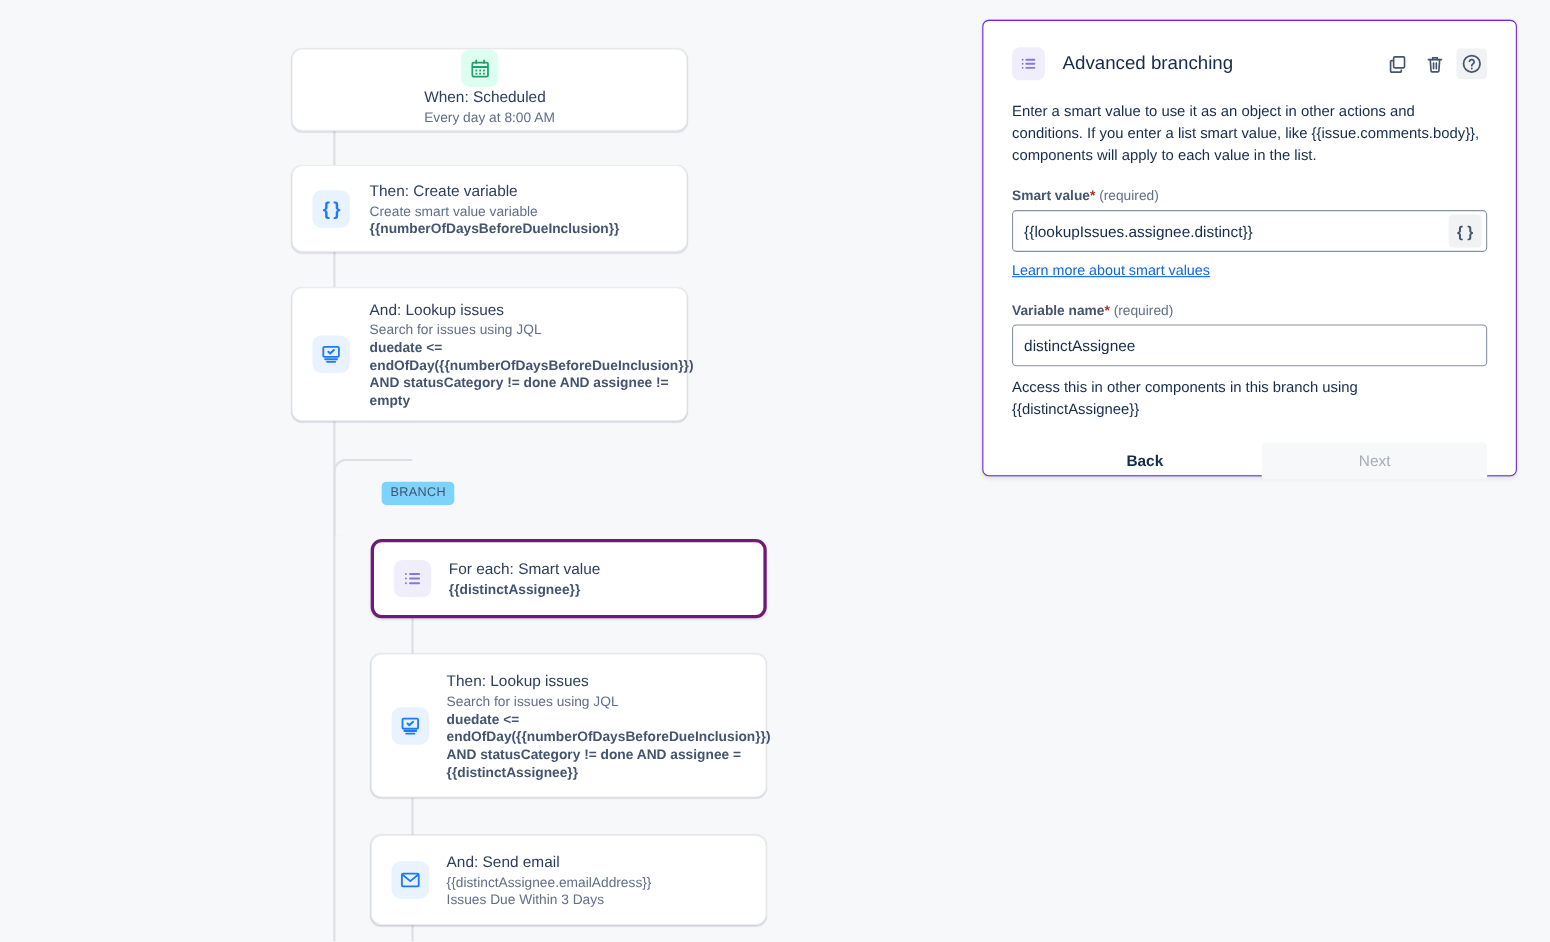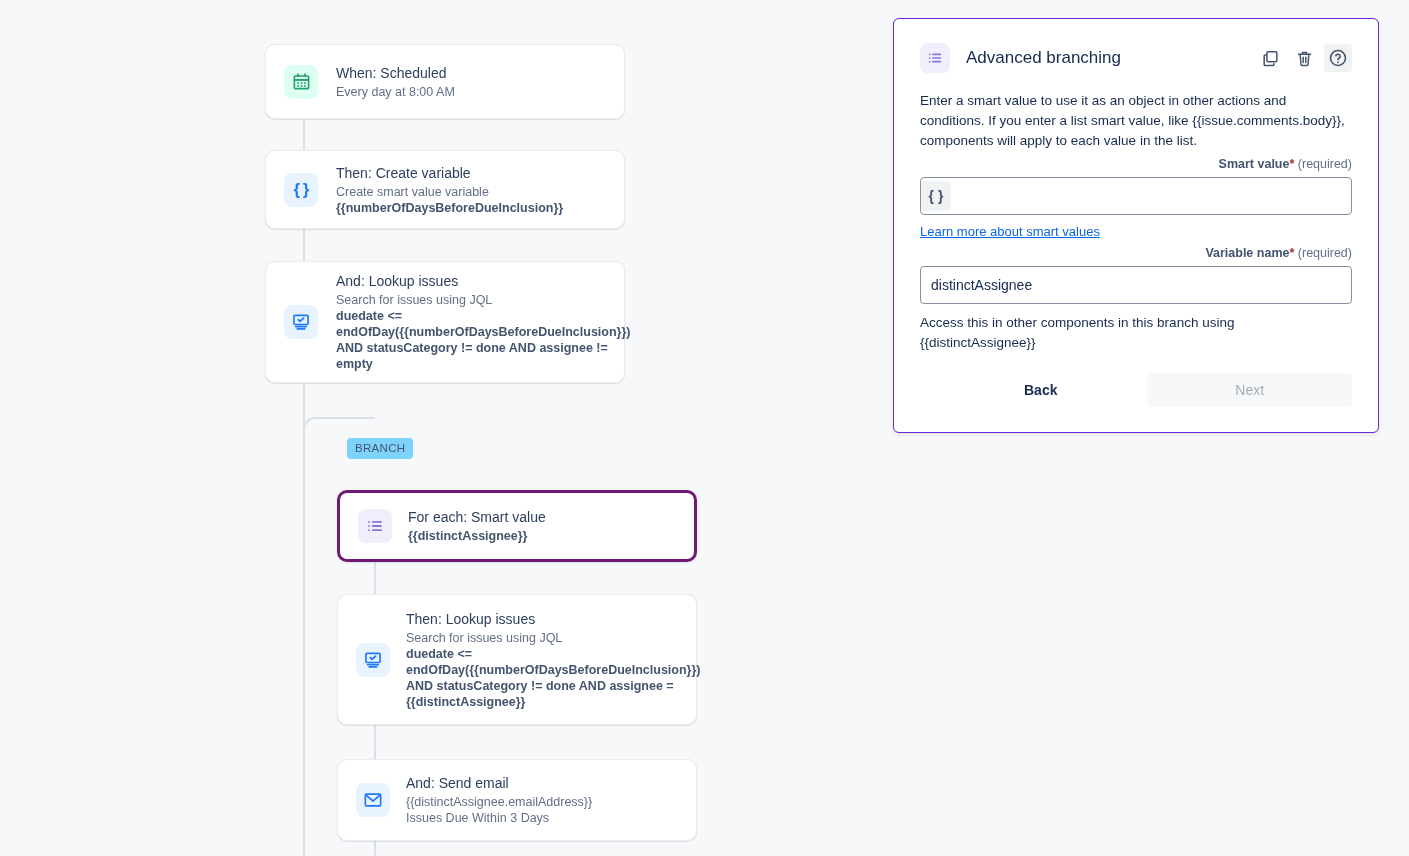--- a/index.html
+++ b/index.html
@@ -124,26 +124,25 @@
   }
   .head-btn.active { background: #f1f2f4; }
 
   .panel-desc {
     margin-top: 16px;
     font-size: 13.5px;
     line-height: 20px;
     color: #172b4d;
   }
   .field-label {
-    margin-top: 5px;
+    margin-top: 19px;
     font-size: 12.5px;
     font-weight: bold;
     color: #44546f;
     line-height: 16px;
-    text-align: right;
   }
   .field-label .req {
     color: #ae2e24;
     font-weight: bold;
   }
   .field-label .reqtxt {
     font-weight: normal;
     color: #626f86;
   }
   .input-wrap {
@@ -230,21 +229,21 @@
 <div id="canvas">
 
   <div class="vline" style="left:303px; top:119px; height:41px;"></div>
   <div class="vline" style="left:303px; top:229px; height:32px;"></div>
   <div class="vline" style="left:303px; top:383px; height:473px;"></div>
   <div class="branch-elbow" style="left:303px; top:417px; width:72px; height:70px;"></div>
   <div class="vline" style="left:374px; top:562px; height:32px;"></div>
   <div class="vline" style="left:374px; top:725px; height:34px;"></div>
   <div class="vline" style="left:374px; top:841px; height:15px;"></div>
 
-  <div class="card" style="left:265px; top:44px; width:360px; height:75px;">
+  <div class="card" style="left:265px; top:44px; width:360px; height:75px;flex-direction:column;">
     <div class="card-icon ic-green">
       <svg width="19" height="19" viewBox="0 0 24 24" fill="none" stroke="#22a06b" stroke-width="2">
         <rect x="3" y="5" width="18" height="16" rx="1.5"></rect>
         <path d="M3 10h18" stroke-width="2.4"></path>
         <path d="M7.5 2.5v3M16.5 2.5v3" stroke-linecap="round"></path>
         <rect x="6.6" y="13" width="2.1" height="2.1" fill="#22a06b" stroke="none"></rect>
         <rect x="10.95" y="13" width="2.1" height="2.1" fill="#22a06b" stroke="none"></rect>
         <rect x="15.3" y="13" width="2.1" height="2.1" fill="#22a06b" stroke="none"></rect>
         <rect x="6.6" y="16.6" width="2.1" height="2.1" fill="#22a06b" stroke="none"></rect>
         <rect x="10.95" y="16.6" width="2.1" height="2.1" fill="#22a06b" stroke="none"></rect>
@@ -361,20 +360,21 @@
         </button>
       </div>
     </div>
 
     <div class="panel-desc">Enter a smart value to use it as an object in other actions and conditions. If you enter a list smart value, like {{issue.comments.body}}, components will apply to each value in the list.</div>
 
     <div class="field-label">
       <span>Smart value</span><span class="req">*</span><span class="reqtxt"> (required)</span>
     </div>
     <div class="input-wrap">
+      <input type="text" value="{{lookupIssues.assignee.distinct}}" style="">
       <button class="sv-btn">{ }</button>
     </div>
     <a class="learn-link">Learn more about smart values</a>
 
     <div class="field-label">
       <span>Variable name</span><span class="req">*</span><span class="reqtxt"> (required)</span>
     </div>
     <div class="input-wrap">
       <input type="text" value="distinctAssignee" style="">
     </div>

